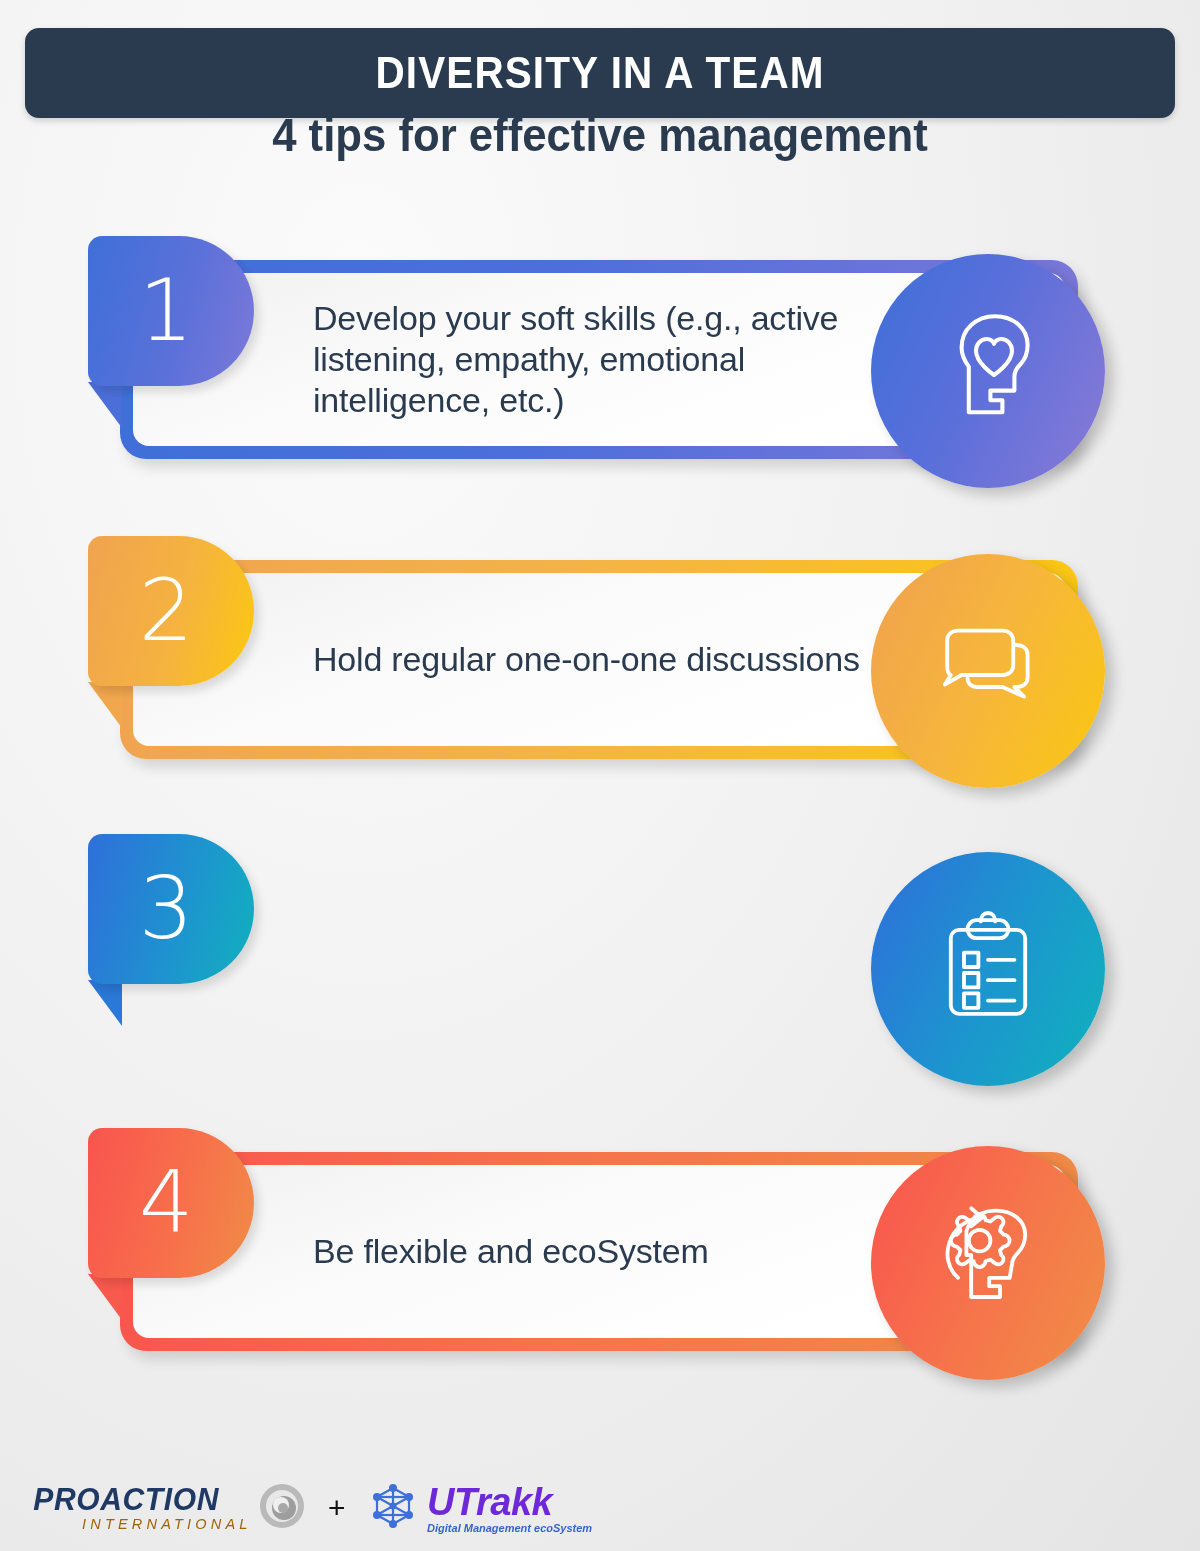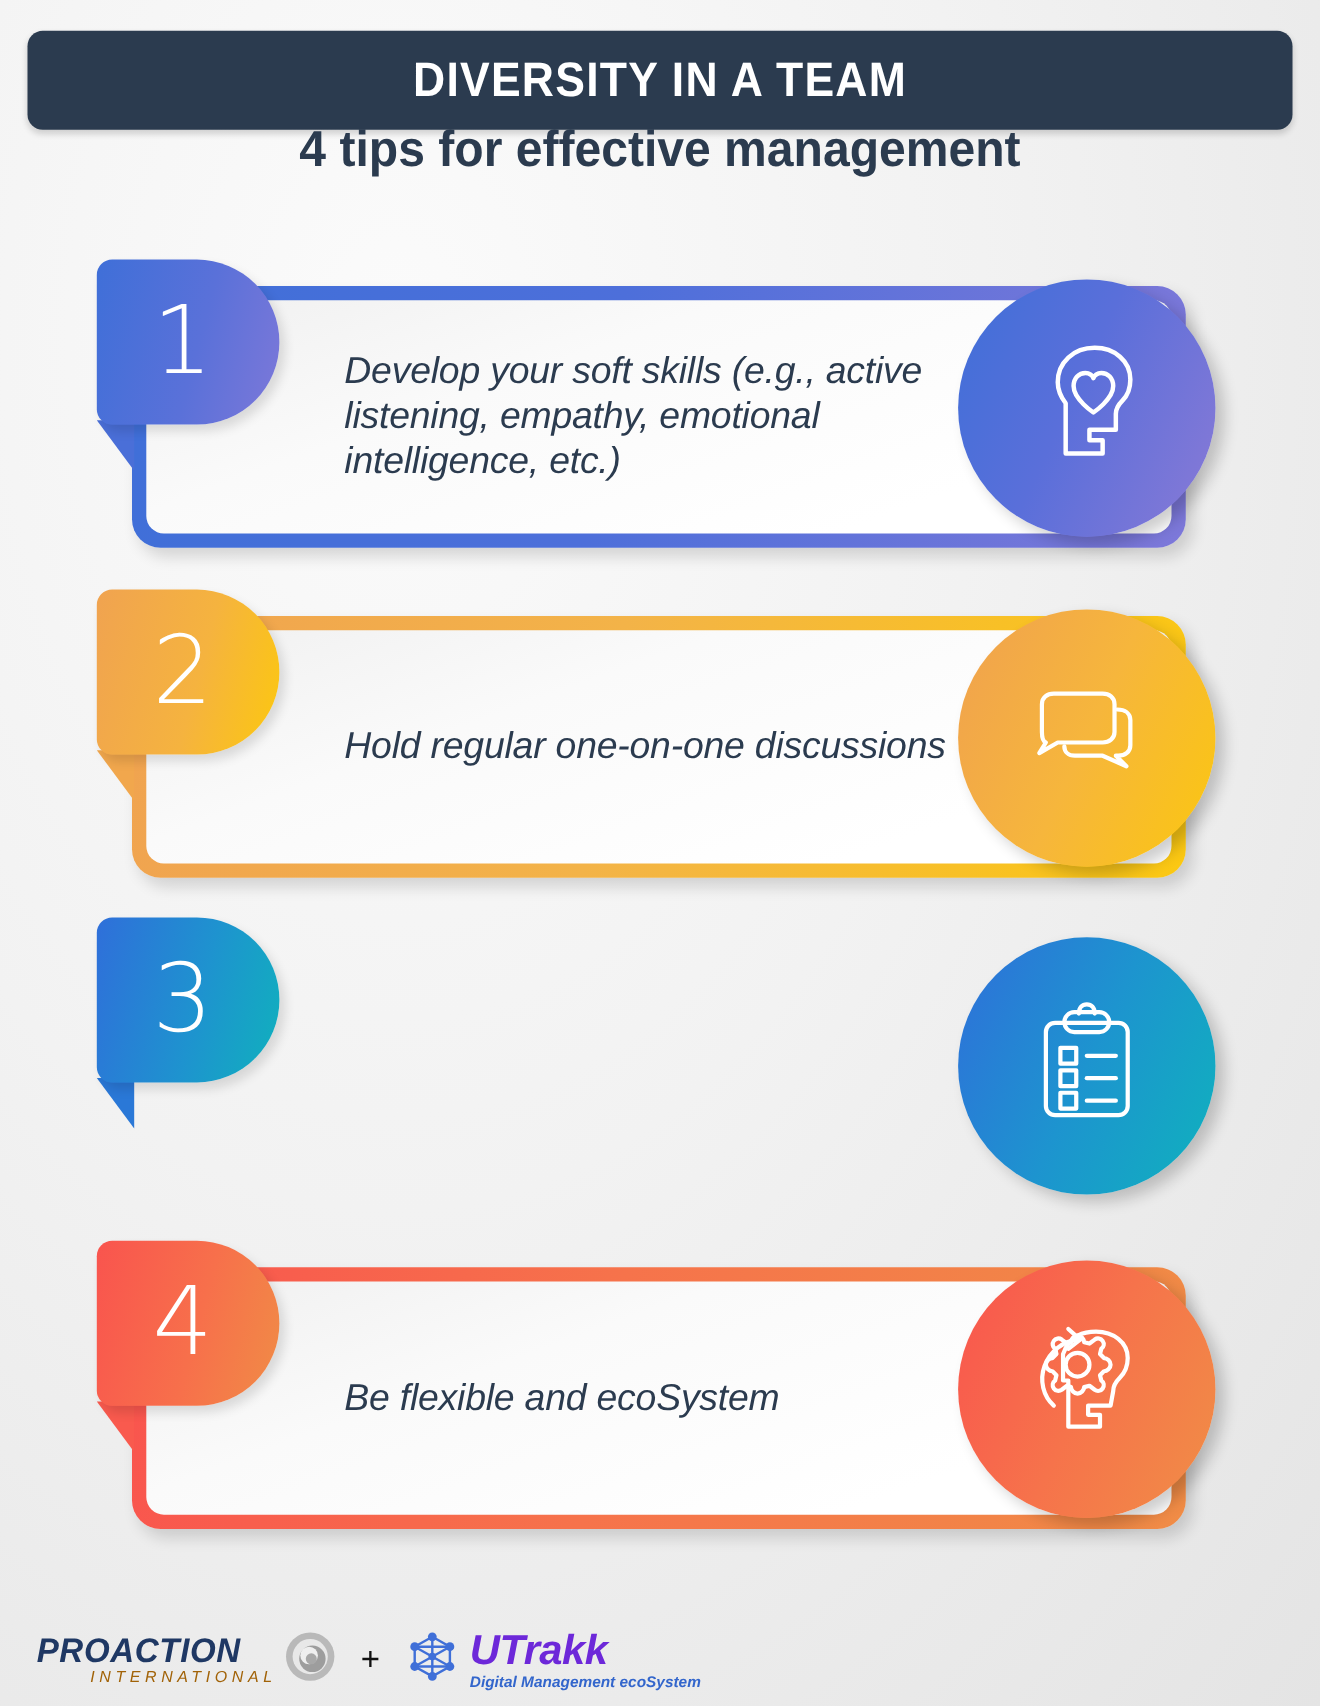--- a/index.html
+++ b/index.html
@@ -64,25 +64,24 @@
   .tip-row.r2 { top: 536px; height: 268px; }
   .tip-row.r3 { top: 834px; height: 268px; }
   .tip-row.r4 { top: 1128px; height: 268px; }
 
   
   .card {
     position: absolute;
     left: 32px;
     top: 24px;
     width: 958px;
-    height: 238px;
+    height: 199px;
     border-radius: 26px;
     padding: 13px;
     box-shadow: 6px 8px 14px rgba(0,0,0,0.14);
-    font-style: italic;
   }
   .card-inner {
     width: 100%;
     height: 100%;
     border-radius: 16px;
     background: linear-gradient(160deg, #f0f0f0 0%, #fafafa 35%, #ffffff 80%);
     position: relative;
     overflow: hidden;
   }
   .card-text {
@@ -201,21 +200,21 @@
   .ut-text { line-height: 1; }
   .ut-main {
     color: #6d28d9;
     font-size: 38px;
     font-weight: bold;
     letter-spacing: -0.5px;
     display: block;
   }
   .ut-sub {
     color: #3366cc;
-    font-size: 14px;
+    font-size: 11px;
     font-weight: bold;
     display: block;
     margin-top: 2px;
     text-align: right;
   }
 </style>
 </head>
 <body>
 
 <div class="header-bar">

